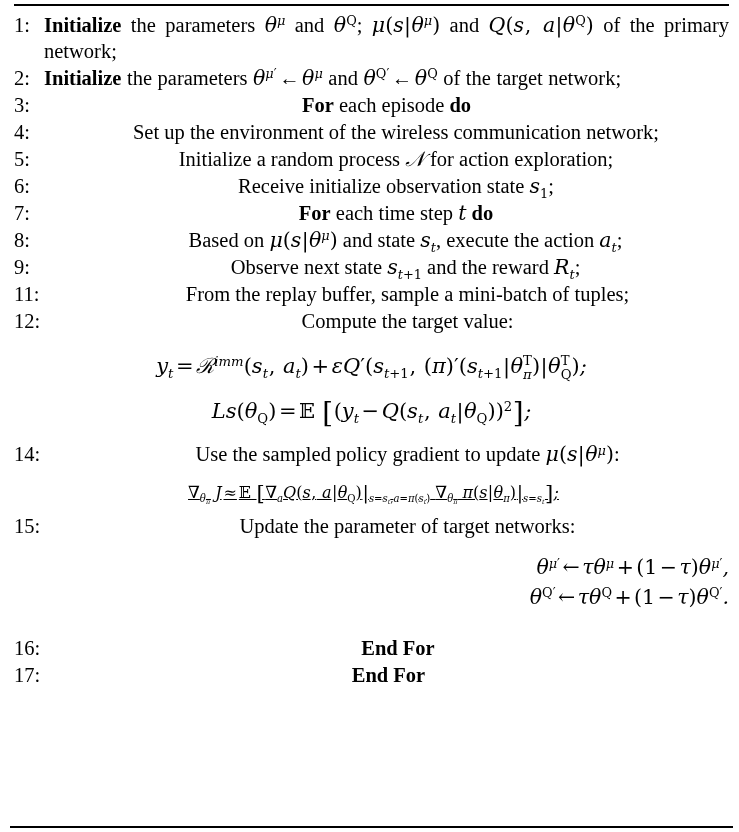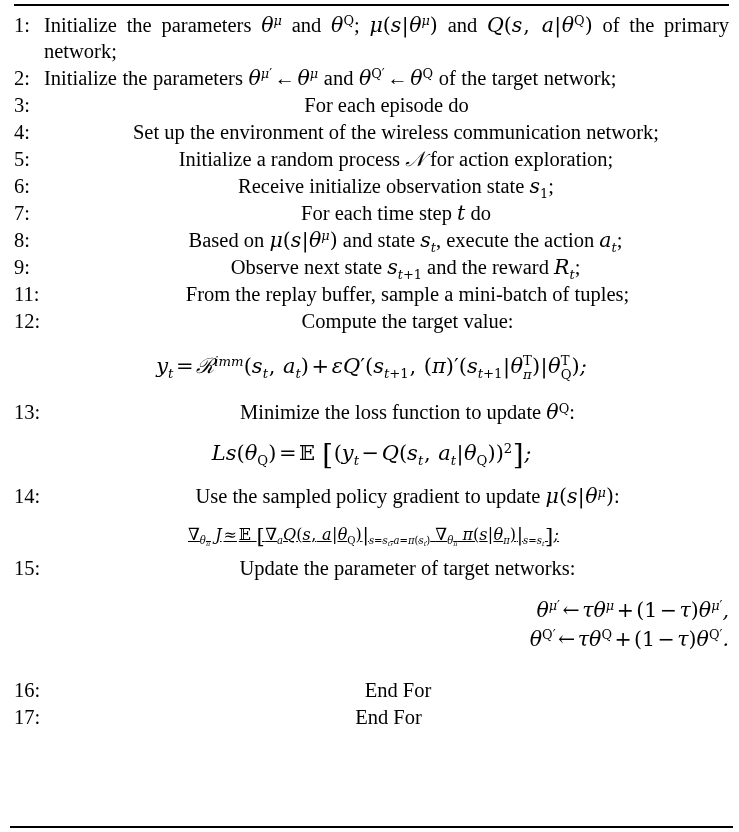--- a/index.html
+++ b/index.html
@@ -61,21 +61,21 @@
     text-align: justify;
     text-align-last: left;
     word-spacing: 0.02em;
   }
 
   
   .ind1 .body { padding-left: 19px; }
   .ind2 .body { padding-left: 38px; }
   .ind-end .body { padding-left: 19px; }
 
-  b, .kw { font-weight: normal; }
+  b, .kw { font-weight: bold; }
 
   
   .math {
     font-family: "DejaVu Serif", "Liberation Serif", serif;
     font-style: italic;
     white-space: nowrap;
   }
   .math .up { font-style: normal; }
   .mn { font-style: normal; }
   .mo { font-style: normal; padding: 0 0.12em; }
@@ -217,24 +217,20 @@
 
     <div class="line ind2 wide">
       <span class="lineno">12:</span>
       <span class="body">Compute the target value:</span>
     </div>
 
     <div class="eq eq-target">
       <span class="math">y<sub>t</sub><span class="mo">=</span><span class="cal">ℛ</span><sup>imm</sup><span class="paren">(</span>s<sub>t</sub><span class="mo tight">,</span> a<sub>t</sub><span class="paren">)</span><span class="mo">+</span>ε<span>Q</span><span class="prime">′</span><span class="paren">(</span>s<sub>t<span class="up">+1</span></sub><span class="mo tight">,</span> <span class="paren">(</span>π<span class="paren">)</span><span class="prime">′</span><span class="paren">(</span>s<sub>t<span class="up">+1</span></sub><span class="vbar">|</span>θ<span class="ss"><span class="up">T</span><span>π</span></span><span class="paren">)</span><span class="vbar">|</span>θ<span class="ss"><span class="up">T</span><span class="up">Q</span></span><span class="paren">)</span>;</span>
     </div>
 
-    <div class="line ind2 wide">
-      <span class="lineno">13:</span>
-      <span class="body"><span>Minimize the loss function to update </span><span class="math">θ<sup class="up">Q</sup></span><span>:</span></span>
-    </div>
 
     <div class="eq eq-loss">
       <span class="math">L<span>s</span><span class="paren">(</span>θ<sub class="up">Q</sub><span class="paren">)</span><span class="mo">=</span><span class="bb">𝔼</span> <span class="bigbr">[</span><span class="paren">(</span>y<sub>t</sub><span class="mo">−</span>Q<span class="paren">(</span>s<sub>t</sub><span class="mo tight">,</span> a<sub>t</sub><span class="vbar">|</span>θ<sub class="up">Q</sub><span class="paren">)</span><span class="paren">)</span><sup class="up">2</sup><span class="bigbr">]</span>;</span>
     </div>
 
     <div class="line ind2 wide">
       <span class="lineno">14:</span>
       <span class="body"><span>Use the sampled policy gradient to update </span><span class="math">μ<span class="paren">(</span>s<span class="vbar">|</span>θ<sup>μ</sup><span class="paren">)</span></span><span>:</span></span>
     </div>
 

